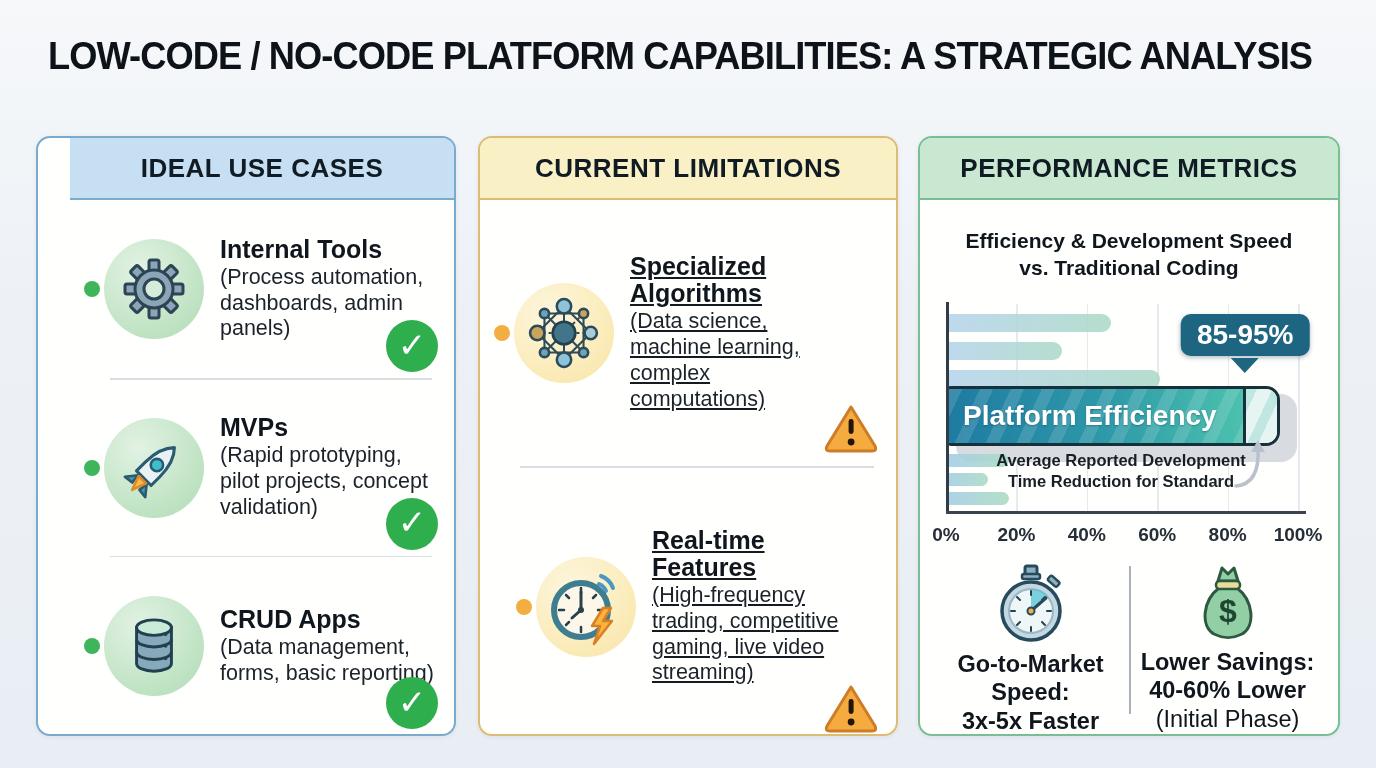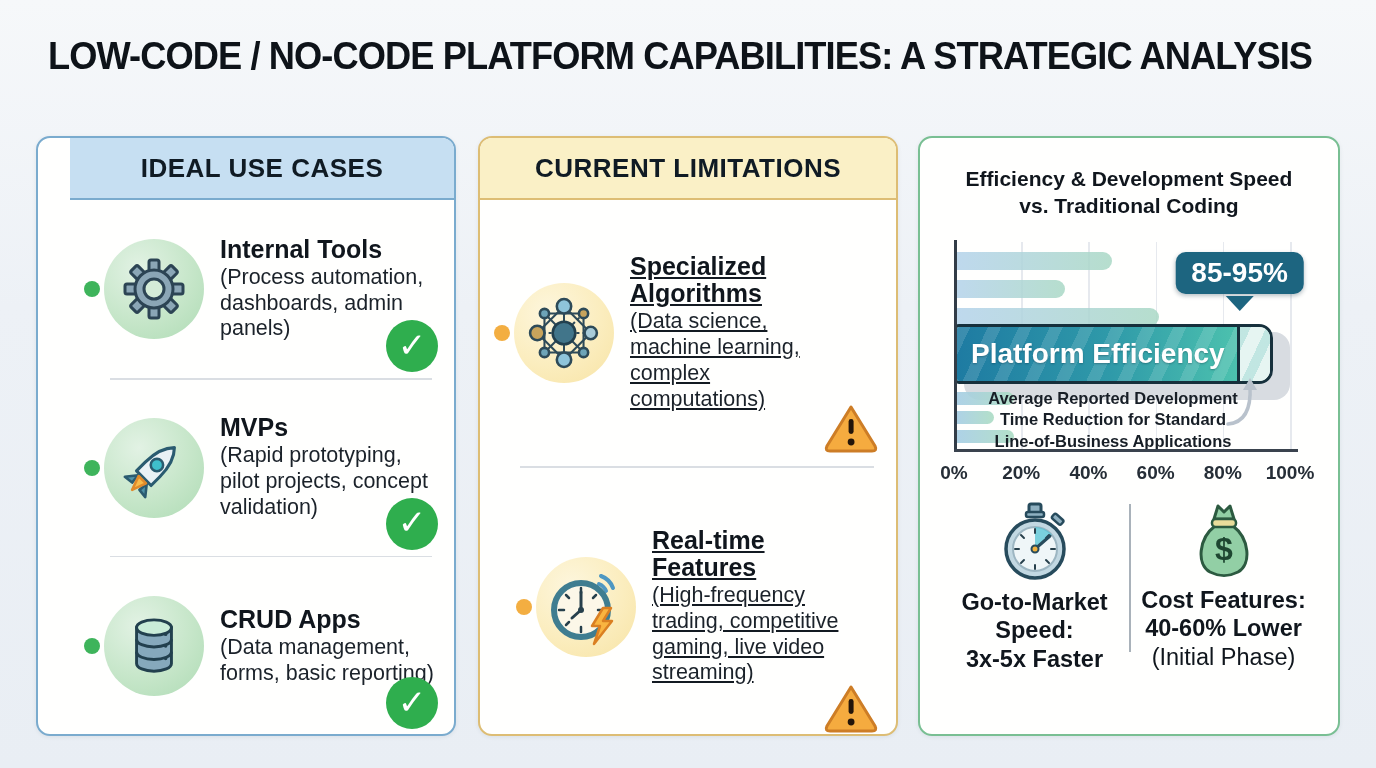--- a/index.html
+++ b/index.html
@@ -37,21 +37,21 @@
   .item-title{font-size:25px;font-weight:800;line-height:1.08;color:#10161d;}
   .item-desc{font-size:21.5px;line-height:1.2;color:#1b222a;margin-top:2px;}
   .divider{height:1.5px;background:#dadee3;margin:0 22px 0 40px;}
   .status{position:absolute;right:16px;bottom:6px;}
   .check-badge{width:52px;height:52px;border-radius:50%;background:#2fae4e;
     display:flex;align-items:center;justify-content:center;}
   .check-badge span{color:#fff;font-size:34px;font-weight:800;line-height:1;margin-top:-3px;}
   .col2 .item-text{max-width:205px;text-decoration:underline;}
   .col2 .item{padding-top:20px;padding-bottom:20px;}
   
-  .col3-body{padding:0 20px;}
+  .col3-body{padding:0 12px;}
   .chart-title{margin-top:28px;text-align:center;font-size:21px;font-weight:800;
     line-height:1.28;color:#10161d;}
   .plot{position:relative;margin:22px 28px 0 14px;height:210px;}
   .gridline{position:absolute;top:0;bottom:0;width:1.5px;background:#e6e9ee;}
   .yaxis{position:absolute;left:0;top:-2px;bottom:0;width:3px;background:#323c47;}
   .xaxis{position:absolute;left:0;right:-8px;bottom:0;height:2.5px;background:#3a434e;}
   .ghost-bar{position:absolute;left:3px;height:18px;border-radius:0 9px 9px 0;
     background:linear-gradient(90deg,#b3d2ea 0%,#a9d8c5 100%);opacity:.85;}
   .small-bar{position:absolute;left:3px;height:13px;border-radius:0 7px 7px 0;
     background:linear-gradient(90deg,#a5cde4 0%,#abdcc3 100%);opacity:.9;}
@@ -253,20 +253,21 @@
       <svg width="58" height="54" viewBox="0 0 58 54">
         <path d="M29 5 L53 44 Q55.5 49 50 49 L8 49 Q2.5 49 5 44 Z" fill="#f5ab3f" stroke="#cd7d26" stroke-width="3" stroke-linejoin="round"></path>
         <rect x="26.6" y="17" width="5" height="15" rx="2.4" fill="#241509"></rect>
         <circle cx="29.1" cy="40" r="3.4" fill="#241509"></circle>
       </svg>
     </div>
   </div>
 </div>
 
 <div class="col col3" style="left: 918px; width: 422px; border-color: rgb(121, 191, 147);">
+  <div class="col-header" style="background: rgb(201, 232, 210); border-bottom-color: rgb(121, 191, 147);">PERFORMANCE METRICS</div>
   <div class="col3-body">
     <div class="chart-title">
       <div>Efficiency &amp; Development Speed</div>
       <div>vs. Traditional Coding</div>
     </div>
 
     <div class="plot">
       <div class="gridline" style="left:20%;"></div>
       <div class="gridline" style="left:40%;"></div>
       <div class="gridline" style="left:60%;"></div>
@@ -291,21 +292,20 @@
       <div class="small-bar" style="top: 188px; width: 17%;"></div>
 
       <div class="callout" style="left: 85%;">
         <div class="callout-box">85-95%</div>
         <div class="callout-tri"></div>
       </div>
 
       <div class="annotation">
         <div>Average Reported Development</div>
         <div>Time Reduction for Standard</div>
-        <div>Line-of-Business Applications</div>
       </div>
       <svg class="curve-arrow" width="34" height="60" viewBox="0 0 34 60">
         <path d="M2 52 Q26 50 24 14" fill="none" stroke="#b9c2cc" stroke-width="3.5" stroke-linecap="round"></path>
         <path d="M17 18 L24 6 L31 18 Z" fill="#b9c2cc"></path>
       </svg>
 
       <div class="yaxis"></div>
       <div class="xaxis"></div>
     </div>
 
@@ -350,20 +350,20 @@
       </div>
       <div class="v-divider"></div>
       <div class="metric">
         <svg width="74" height="78" viewBox="0 0 72 78">
           <path d="M26 17 L30 4 L36 10 L42 4 L46 17 Z" fill="#92cfa5" stroke="#2c5a40" stroke-width="3" stroke-linejoin="round"></path>
           <path d="M27 24 C11 36 8 62 22 70 C32 75 40 75 50 70 C64 62 61 36 45 24 Z" fill="#92cfa5" stroke="#2c5a40" stroke-width="3" stroke-linejoin="round"></path>
           <rect x="24" y="17" width="24" height="8" rx="3.5" fill="#e9dd9b" stroke="#2c5a40" stroke-width="2.5"></rect>
           <text x="36" y="58" text-anchor="middle" font-size="32" font-weight="bold" fill="#1e4631" font-family="Liberation Sans, sans-serif">$</text>
         </svg>
         <div class="metric-lines">
-          <div>Cost Features:</div>
+          <div>Lower Savings:</div>
           <div>40-60% Lower</div>
           <div class="light">(Initial Phase)</div>
         </div>
       </div>
     </div>
   </div>
 </div>
 
 </body></html>

